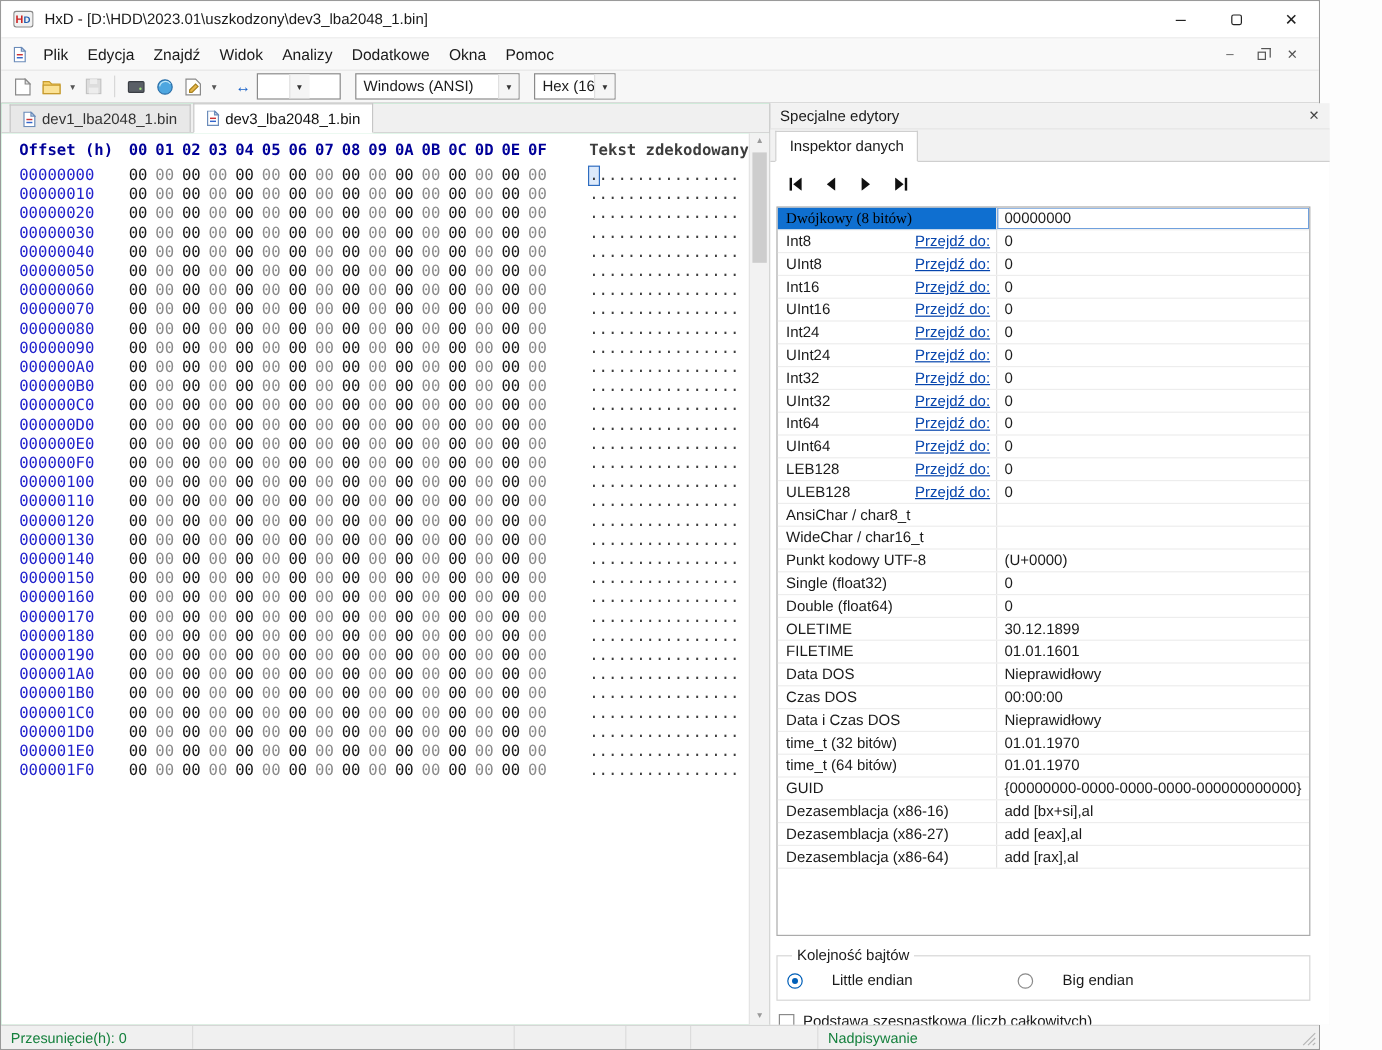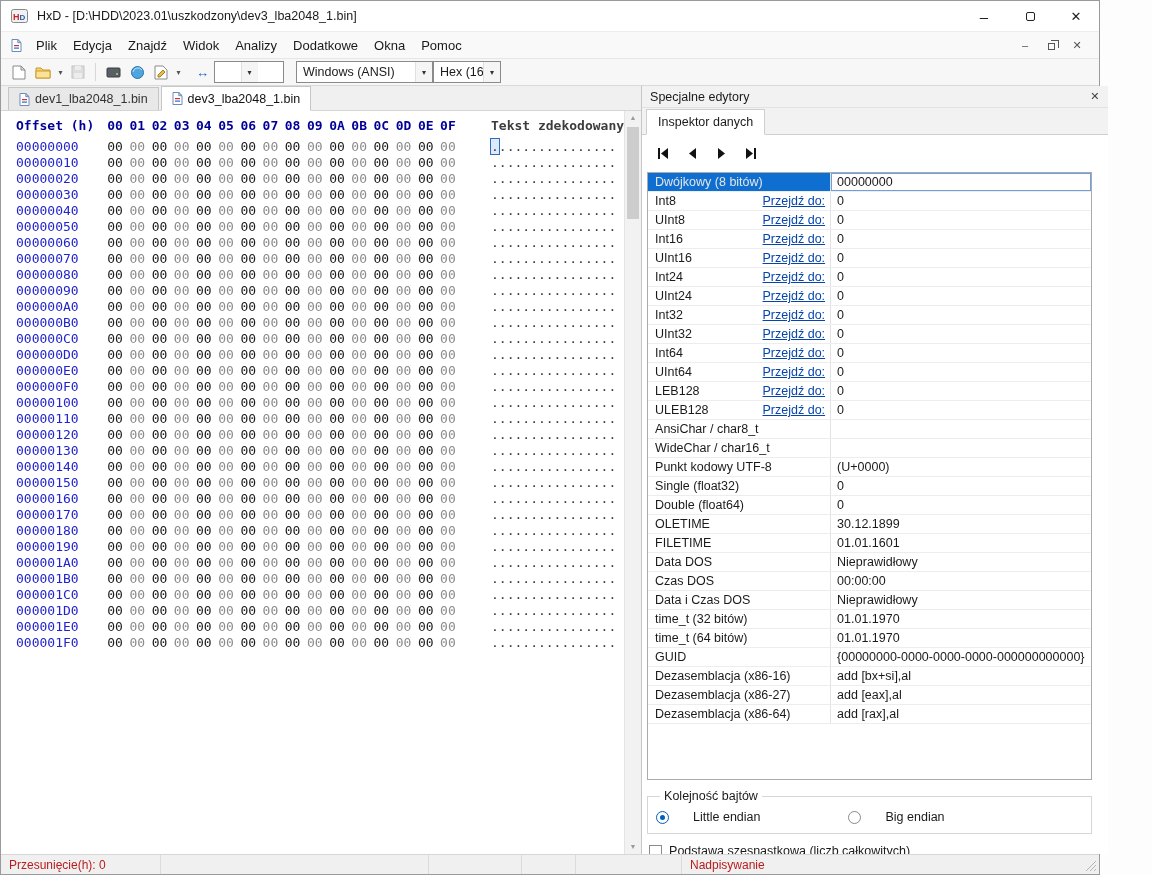--- a/index.html
+++ b/index.html
@@ -35,21 +35,21 @@
 .tb-btn{width:24px;height:24px;display:flex;align-items:center;justify-content:center;}
 .tb-btn.disabled{opacity:.55;filter:grayscale(1);}
 .tb-caret{font-size:8px;color:#555;width:11px;text-align:center;}
 .tb-sep{width:1px;height:18px;background:#d8d8d8;margin:0 5px;}
 .bpr-icon{color:#1a62c8;font-weight:bold;font-size:13px;margin:0 5px 0 12px;}
 .combo{height:22px;background:#fff;border:1px solid #8a8a8a;display:flex;align-items:center;font-size:12.5px;}
 .combo .val{flex:1;padding:0 6px;white-space:nowrap;overflow:hidden;}
 .combo .arrow{width:17px;height:100%;display:flex;align-items:center;justify-content:center;
   font-size:8px;color:#333;border-left:1px solid #e0e0e0;background:#f5f5f5;}
 .combo-bpr{width:70px;margin-right:12px;flex-direction:column;}
-.combo-enc{width:137px;margin-right:0;}
+.combo-enc{width:137px;margin-right:12px;}
 .combo-base{width:68px;}
 
 
 .content-row{flex:1;display:flex;min-height:0;}
 .left-col{width:712px;display:flex;flex-direction:column;background:#22c55e;}
 .doc-tabbar{flex:0 0 25px;background:#f0f0f0;border-bottom:1px solid #d5d5d5;display:flex;align-items:flex-end;padding-left:7px;}
 .doc-tab{height:23px;display:flex;align-items:center;gap:5px;padding:0 10px;font-size:12.5px;background:#e8e8e8;
   border:1px solid #c6c6c6;border-bottom:none;margin-right:2px;color:#333;white-space:nowrap;}
 .doc-tab.active{background:#fff;height:25px;margin-bottom:-1px;border-bottom:1px solid #fff;color:#111;}
 .doc-icon{display:inline-flex;}
@@ -83,39 +83,39 @@
 .insp-tabstrip{flex:0 0 27px;display:flex;align-items:flex-end;padding-left:4px;border-bottom:1px solid #cfcfcf;background:#f2f2f2;}
 .insp-tab{height:26px;margin-bottom:-1px;background:#fff;border:1px solid #cfcfcf;border-bottom:1px solid #fff;
   display:flex;align-items:center;padding:0 11px;font-size:12.5px;}
 .insp-body{flex:1;background:#fff;display:flex;flex-direction:column;min-height:0;}
 .nav-row{flex:0 0 37px;display:flex;align-items:center;gap:13px;padding-left:13px;}
 .nav-btn{width:16px;height:14px;display:inline-flex;align-items:center;justify-content:center;}
 .grid{flex:0 0 608px;margin:0 16px 0 5px;border:1px solid #ababab;background:#fff;overflow:hidden;font-size:12.5px;}
 .insp-row{display:flex;height:19px;border-bottom:1px solid #ededed;}
 .insp-name{flex:0 0 183px;display:flex;align-items:center;justify-content:space-between;
   padding:0 5px 0 7px;border-right:1px solid #e2e2e2;white-space:nowrap;overflow:hidden;}
-.insp-row.selected .insp-name{background:#0f6fd0;color:#e5e5e5;}
+.insp-row.selected .insp-name{background:#0f6fd0;color:#000000;font-family:Liberation Serif, serif;}
 .insp-label{white-space:nowrap;}
 .goto{color:#0645ad;text-decoration:underline;margin-left:6px;flex:0 0 auto;cursor:pointer;}
 .insp-value{flex:1;display:flex;align-items:center;padding:0 6px;white-space:nowrap;overflow:hidden;}
 .insp-row.selected .insp-value{box-shadow:inset 0 0 0 1px #6fa0dd;}
 fieldset.byte-order{margin:9px 16px 0 5px;border:1px solid #d6d6d6;padding:5px 8px 9px;font-size:12.5px;}
 fieldset.byte-order legend{padding:0 4px;margin-left:4px;font-size:12.5px;}
 .radio-row{display:flex;align-items:center;margin-top:2px;}
 .radio-option{display:flex;align-items:center;gap:24px;}
 .radio-option + .radio-option{margin-left:88px;}
 .radio{width:13px;height:13px;border-radius:50%;border:1px solid #8a8a8a;background:#fff;position:relative;flex:0 0 13px;}
 .radio.checked{border-color:#005fb8;}
 .radio.checked::after{content:"";position:absolute;left:3px;top:3px;width:5px;height:5px;border-radius:50%;background:#005fb8;}
 .checkbox-row{display:flex;align-items:center;gap:7px;margin:10px 16px 18px 7px;font-size:12.5px;}
 .checkbox{width:13px;height:13px;border:1px solid #8a8a8a;background:#fff;flex:0 0 13px;}
 
 
 .statusbar{flex:0 0 20px;background:#f0f0f0;border-top:1px solid #d6d6d6;display:flex;align-items:stretch;
-  font-size:12px;color:#b91c1c;}
+  font-size:12px;color:#15803d;}
 .sb-panel{display:flex;align-items:center;padding:0 8px;border-right:1px solid #dcdcdc;white-space:nowrap;overflow:hidden;}
 .sb1{flex:0 0 160px;}
 .sb2{flex:0 0 268px;}
 .sb3{flex:0 0 93px;}
 .sb4{flex:0 0 54px;}
 .sb5{flex:0 0 106px;}
 .sb6{flex:1;border-right:none;}
 .sb-grip{flex:0 0 18px;display:flex;align-items:flex-end;justify-content:flex-end;padding:0 2px 2px 0;}
 </style>
 </head>

